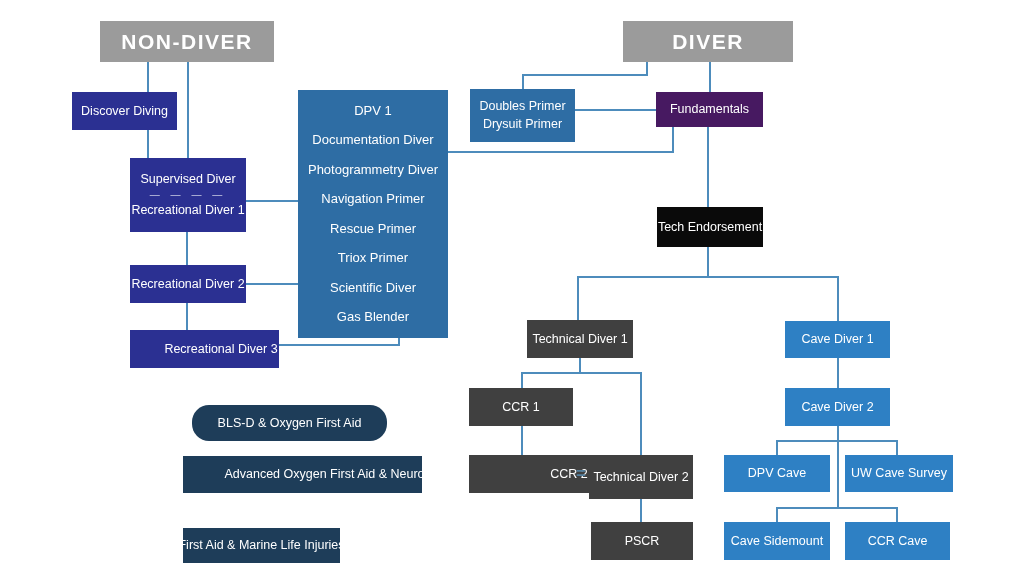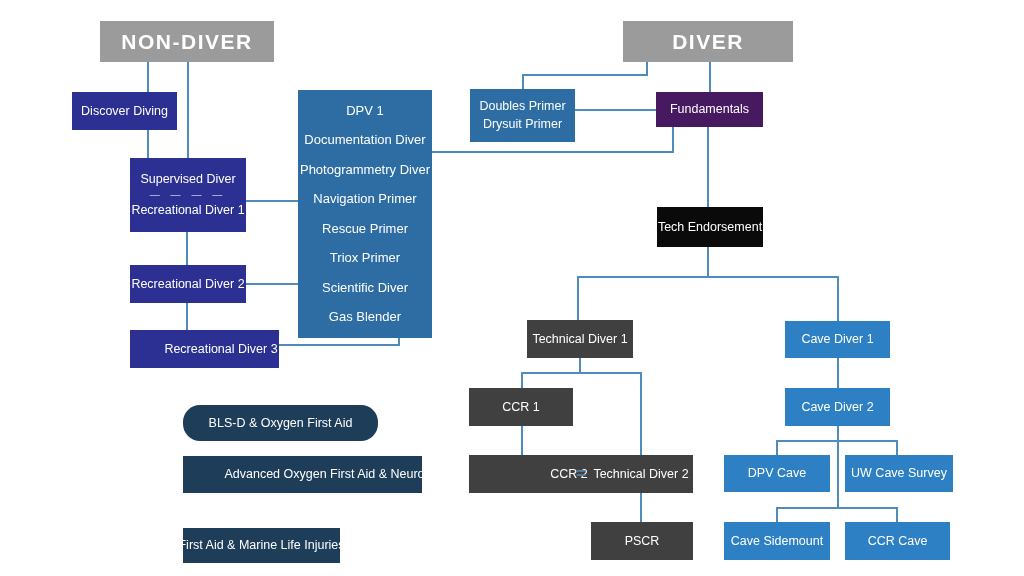--- a/index.html
+++ b/index.html
@@ -36,36 +36,36 @@
   .caveblue{background:#2e80c4;}
   .navy{background:#1e3d59;}
 
   
   .b-nondiver{left:100px;top:21px;width:174px;height:41px;}
   .b-diver{left:623px;top:21px;width:170px;height:41px;}
   .b-discover{left:72px;top:92px;width:105px;height:38px;}
   .b-suprec1{left:130px;top:158px;width:116px;height:74px;flex-direction:column;gap:2px;}
   .b-rec2{left:130px;top:265px;width:116px;height:38px;}
   .b-rec3{left:130px;top:330px;width:116px;height:38px;padding-left:33px;}
-  .b-primerstack{left:298px;top:90px;width:134px;height:236px;flex-direction:column;justify-content:space-around;padding:6px 0;font-size:13px;}
+  .b-primerstack{left:298px;top:90px;width:134px;height:236px;flex-direction:column;justify-content:space-around;padding:6px 8px;font-size:13px;}
   .b-doubles{left:470px;top:89px;width:105px;height:53px;flex-direction:column;gap:3px;}
   .b-fundamentals{left:656px;top:92px;width:107px;height:35px;}
   .b-techend{left:657px;top:207px;width:106px;height:40px;}
   .b-tech1{left:527px;top:320px;width:106px;height:38px;}
   .b-ccr1{left:469px;top:388px;width:104px;height:38px;}
   .b-ccr2{left:469px;top:455px;width:104px;height:38px;padding-left:48px;}
-  .b-tech2{left:589px;top:455px;width:104px;height:38px;}
+  .b-tech2{left:589px;top:455px;width:104px;height:44px;}
   .b-pscr{left:591px;top:522px;width:102px;height:38px;}
   .b-cave1{left:785px;top:321px;width:105px;height:37px;}
   .b-cave2{left:785px;top:388px;width:105px;height:38px;}
   .b-dpvcave{left:724px;top:455px;width:106px;height:37px;}
   .b-uwsurvey{left:845px;top:455px;width:108px;height:37px;}
   .b-cavesm{left:724px;top:522px;width:106px;height:38px;}
   .b-ccrcave{left:845px;top:522px;width:105px;height:38px;}
-  .b-fa1{left:183px;top:405px;width:195px;height:36px;border-radius:17px;}
+  .b-fa1{left:192px;top:405px;width:195px;height:36px;border-radius:17px;}
   .b-fa2{left:183px;top:456px;width:195px;height:37px;padding-left:44px;}
   .b-fa3{left:183px;top:528px;width:157px;height:35px;}
 
   .dashes{
     font-size:10px;letter-spacing:4px;color:rgba(255,255,255,0.75);
     line-height:1;margin:1px 0;
   }
   .equals{
     position:absolute;left:571px;top:455px;width:20px;height:38px;
     display:flex;align-items:center;justify-content:center;

